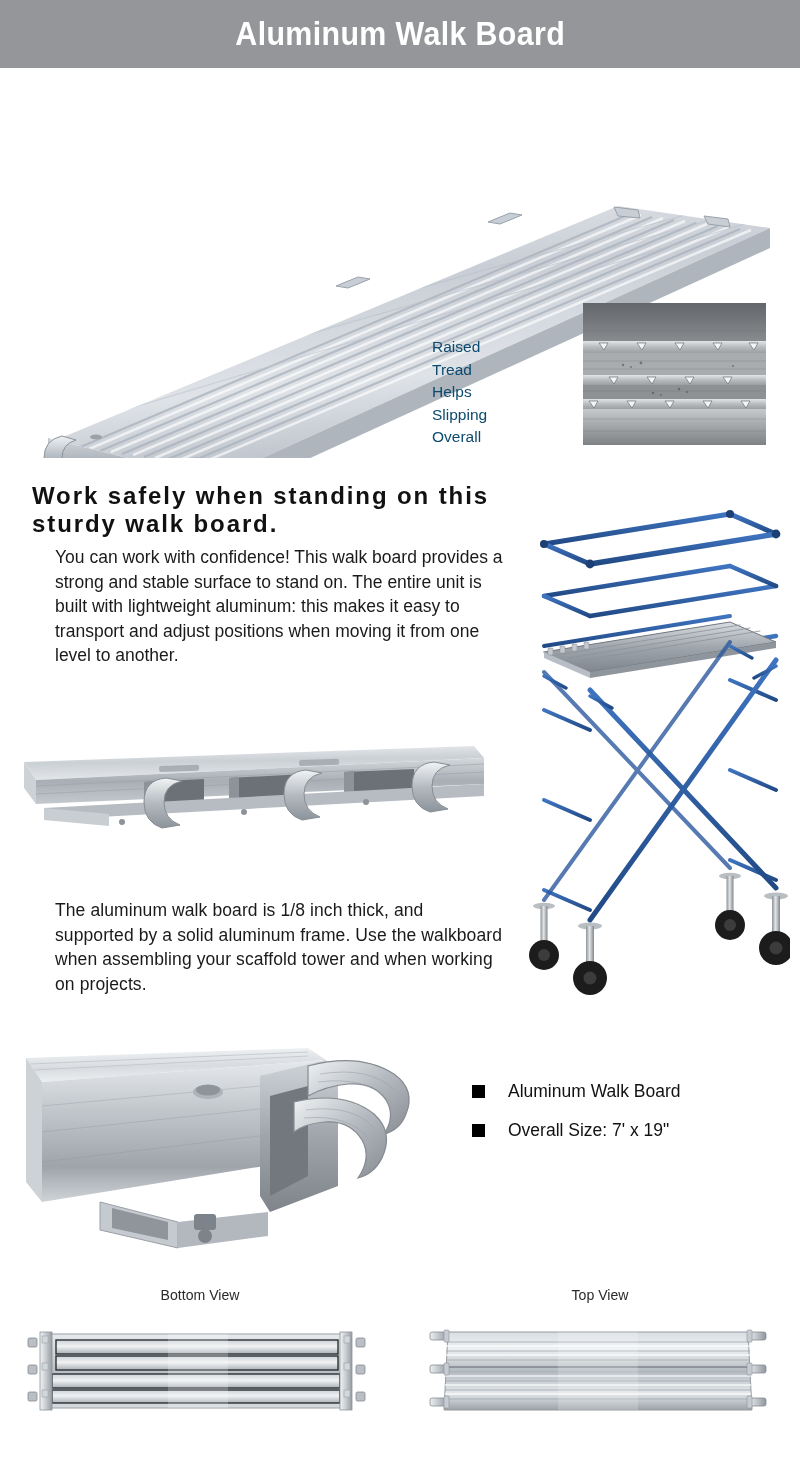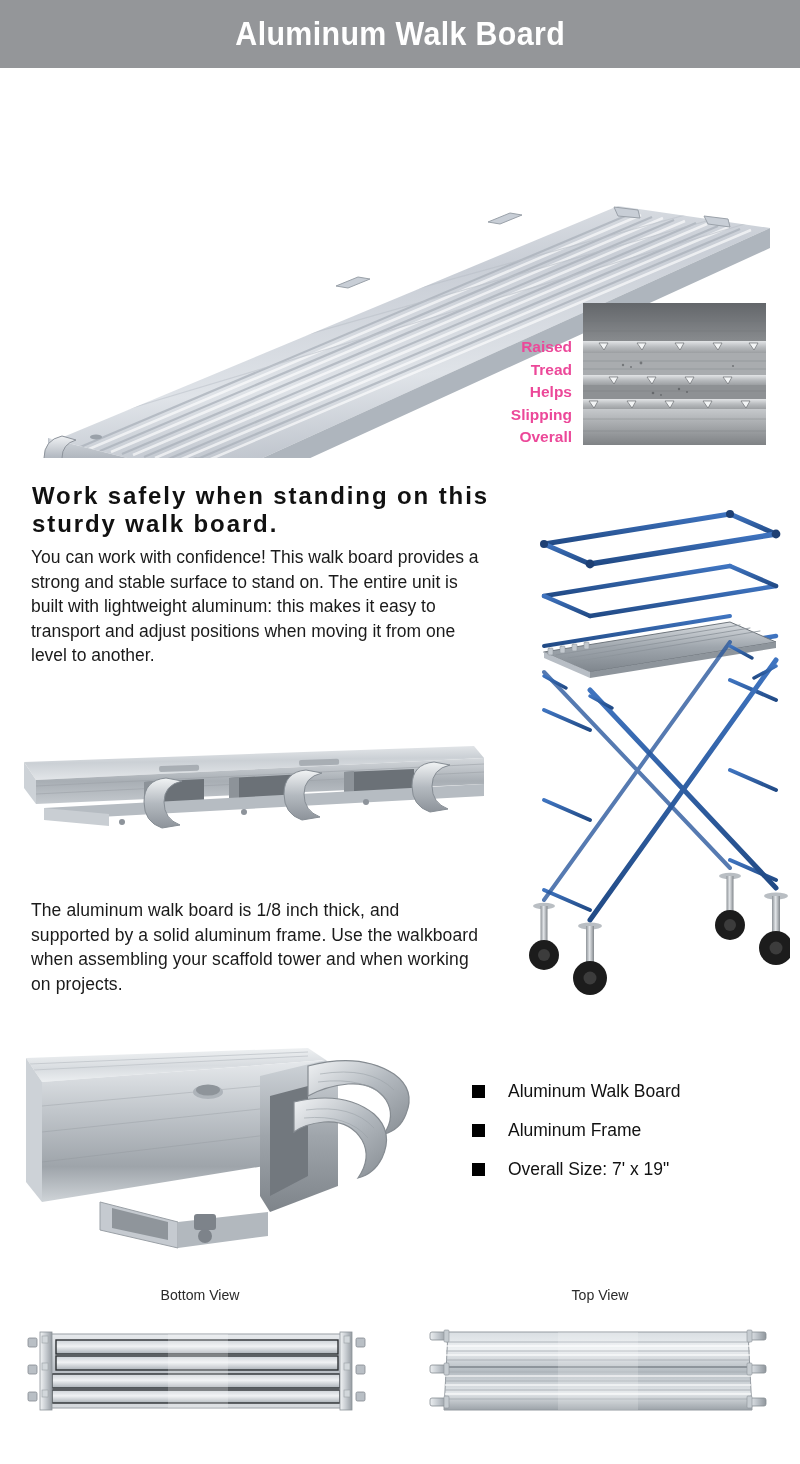--- a/index.html
+++ b/index.html
@@ -22,29 +22,29 @@
     white-space:nowrap;
   }
 
   
   #lede{
     left:32px;top:482px;width:460px;
     font-size:24px;font-weight:bold;line-height:28px;
     letter-spacing:1.9px;
   }
   .para{
-    font-size:17.5px;line-height:24.5px;color:#1a1a1a;
+    font-size:17.5px;line-height:24.5px;color:#1a1a1a;margin-left:24px;
   }
   #para1{left:31px;top:545px;width:452px;}
   #para2{left:31px;top:898px;width:448px;letter-spacing:.1px;}
 
   
   #tread-callout{
     left:432px;top:336px;width:140px;
-    text-align:right;font-size:15.5px;line-height:22.5px;color:#ec4899;font-weight:bold;
+    text-align:left;font-size:15.5px;line-height:22.5px;color:#0c4a6e;
   }
   #tread-photo{
     left:583px;top:303px;width:183px;height:142px;overflow:hidden;
   }
 
   
   #spec-list{left:472px;top:1072px;width:310px;}
   .spec-row{display:flex;align-items:center;height:39px;}
   .spec-bullet{
     width:13px;height:13px;background:#000;flex:0 0 13px;margin-right:23px;
@@ -494,24 +494,20 @@
   </svg>
 </div>
 
 <div class="abs" id="spec-list">
   <div class="spec-row">
     <span class="spec-bullet" style="background: rgb(0, 0, 0);"></span>
     <span class="spec-label">Aluminum Walk Board</span>
   </div>
   <div class="spec-row">
     <span class="spec-bullet" style="background: rgb(0, 0, 0);"></span>
-    <span class="spec-label">Aluminum Frame</span>
-  </div>
-  <div class="spec-row">
-    <span class="spec-bullet" style="background: rgb(0, 0, 0);"></span>
     <span class="spec-label">Overall Size: 7' x 19"</span>
   </div>
 </div>
 
 <div class="abs view-caption" id="caption-bottom">Bottom View</div>
 <div class="abs view-caption" id="caption-top">Top View</div>
 
 <div class="abs art" id="bottom-view" style="left:18px;top:1320px;width:364px;height:110px;">
   <svg width="364" height="110" viewBox="0 0 364 110">
     <defs>

